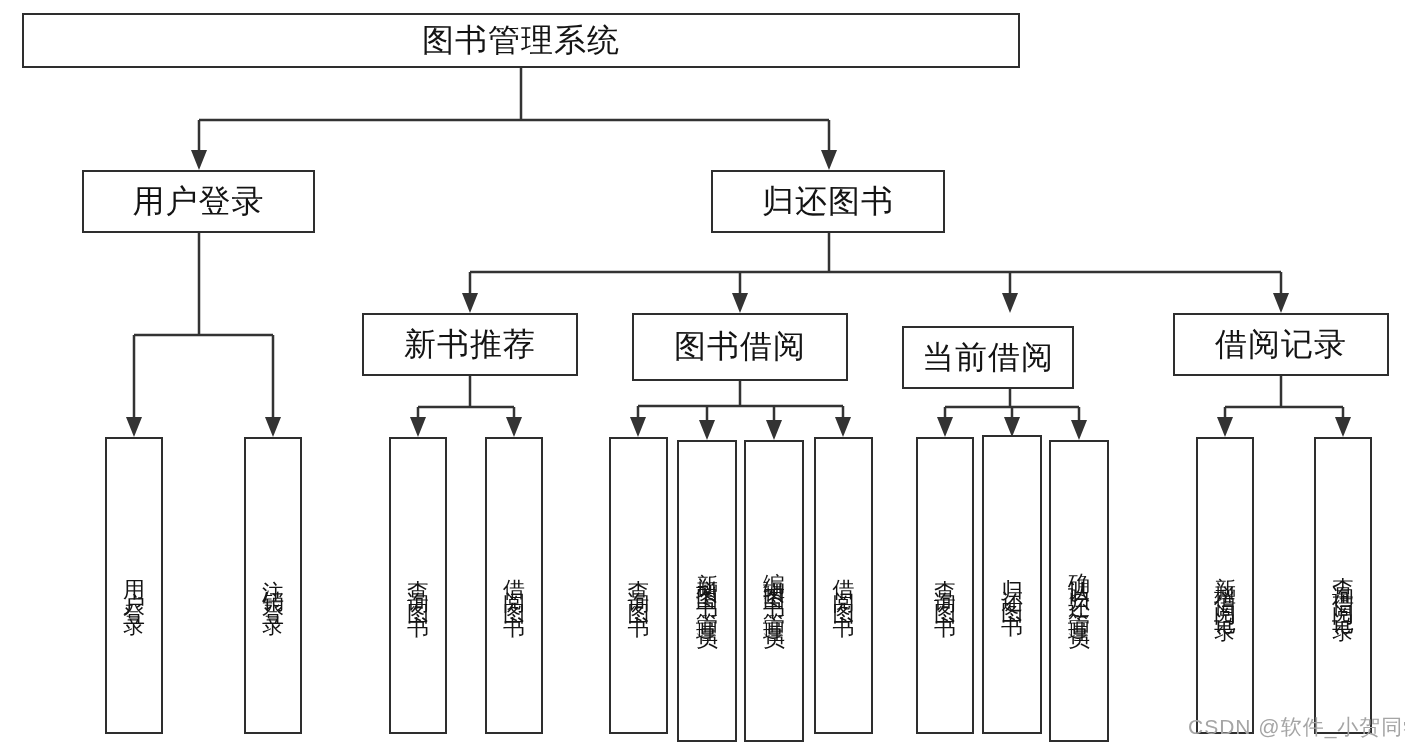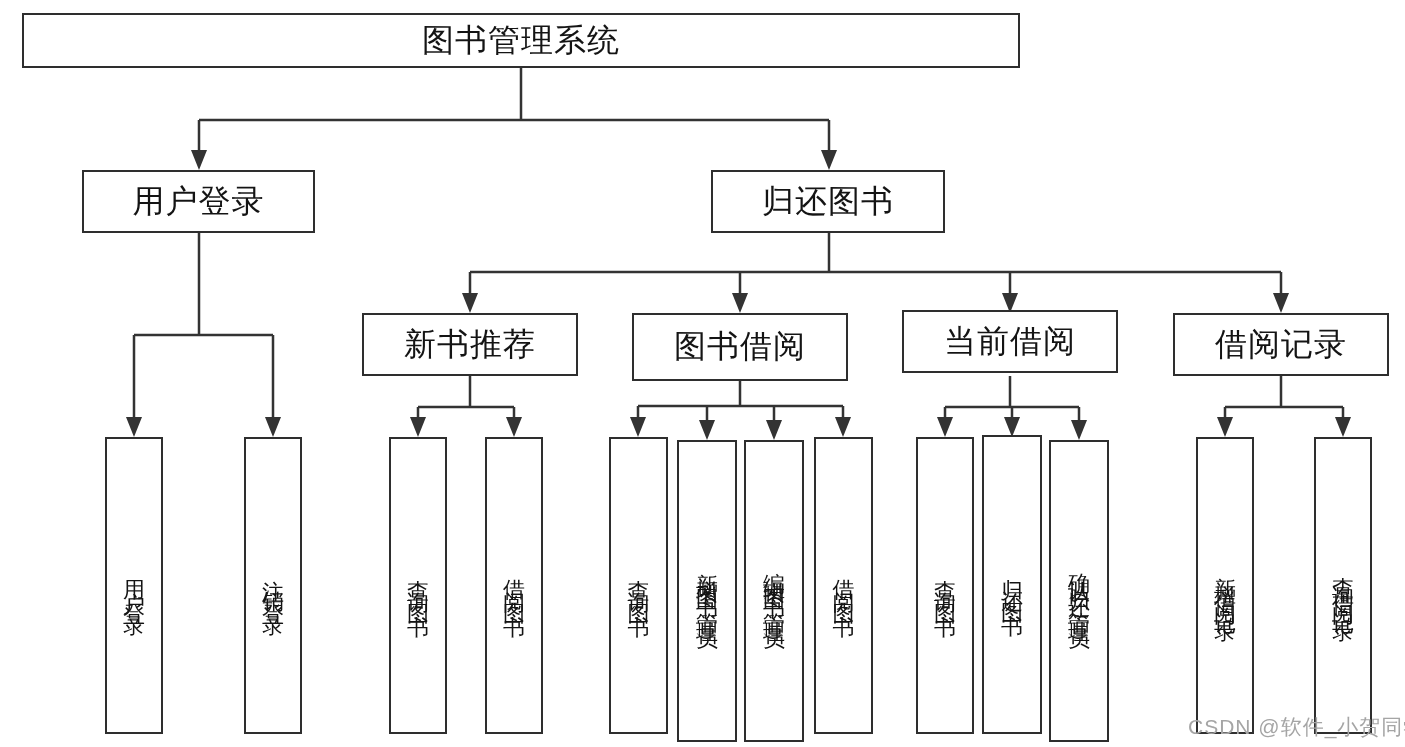--- a/index.html
+++ b/index.html
@@ -99,21 +99,21 @@
   <div class="node hbox" style="left:711px; top:170px; width:234px; height:63px;">
     <span>归还图书</span>
   </div>
 
   <div class="node hbox" style="left:362px; top:313px; width:216px; height:63px;justify-content:center;">
     <span>新书推荐</span>
   </div>
   <div class="node hbox" style="left:632px; top:313px; width:216px; height:68px;">
     <span>图书借阅</span>
   </div>
-  <div class="node hbox" style="left:902px; top:310px; width:216px; height:63px;">
+  <div class="node hbox" style="left:902px; top:326px; width:172px; height:63px;">
     <span>当前借阅</span>
   </div>
   <div class="node hbox" style="left:1173px; top:313px; width:216px; height:63px;">
     <span>借阅记录</span>
   </div>
 
   <div class="node vbox" style="left:105px; top:437px; width:58px; height:297px;">
     <span class="vtext">用户登录</span>
   </div>
   <div class="node vbox" style="left:244px; top:437px; width:58px; height:297px;">

